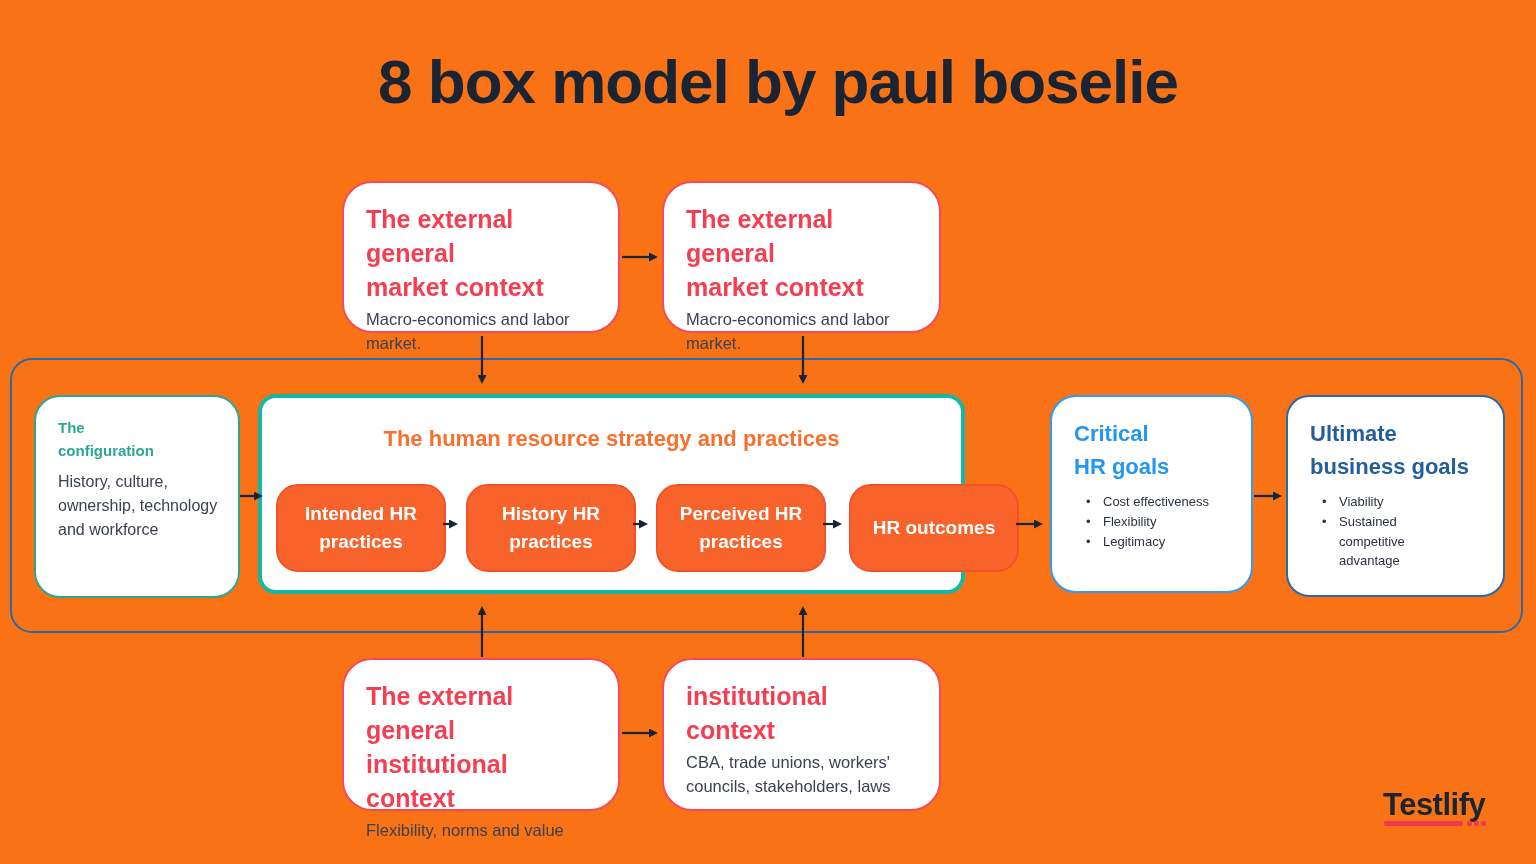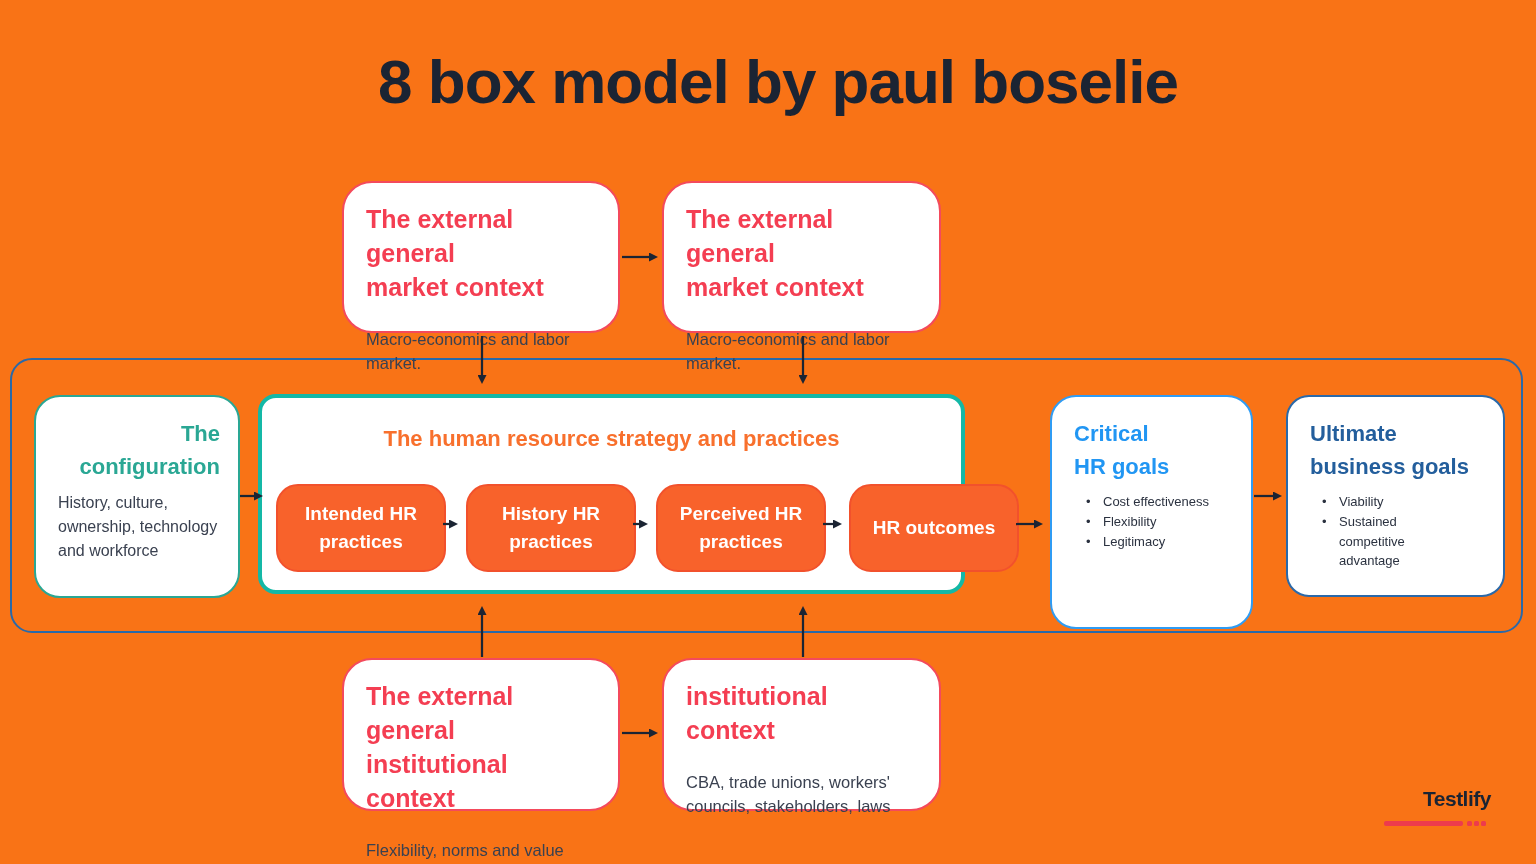--- a/index.html
+++ b/index.html
@@ -10,58 +10,58 @@
   .page-title{
     position:absolute;left:0;right:0;top:46px;margin:0;
     text-align:center;font-size:62px;font-weight:800;letter-spacing:-1px;
     color:#1b2433;
   }
   
   .card{position:absolute;background:#ffffff;box-sizing:border-box;}
   
   .red-card{border:2px solid #f44a5c;border-radius:30px;padding:19px 22px 0 22px;}
   .red-title{font-size:25px;font-weight:700;line-height:1.36;color:#f43e52;}
-  .card-body{margin-top:24px;font-size:16.5px;line-height:1.45;color:#3a4150;}
+  .card-body{margin-top:4px;font-size:16.5px;line-height:1.45;color:#3a4150;}
   .pos-tl{left:342px;top:181px;width:278px;height:152px;}
   .pos-tr{left:662px;top:181px;width:279px;height:152px;}
   .pos-bl{left:342px;top:658px;width:278px;height:153px;}
   .pos-br{left:662px;top:658px;width:279px;height:153px;}
   
   .outer-container{
     position:absolute;left:10px;top:358px;width:1513px;height:275px;
     border:2px solid #2a69a9;border-radius:22px;box-sizing:border-box;background:transparent;
   }
   
   .config-card{left:34px;top:395px;width:206px;height:203px;border:2px solid #2aa794;border-radius:26px;padding:20px 18px 0 22px;}
-  .config-title{font-size:22px;font-weight:700;line-height:1.5;color:#2aa794;text-align:right;}
+  .config-title{font-size:15px;font-weight:700;line-height:1.5;color:#2aa794;}
   .config-body{margin-top:8px;font-size:16px;line-height:1.5;color:#3a4150;}
   
   .hr-container{left:258px;top:394px;width:707px;height:200px;border:4px solid #14b8a6;border-radius:18px;padding:0;}
   .hr-title{margin-top:28px;text-align:center;font-size:22px;font-weight:700;color:#f8702d;}
   .hr-step{
     position:absolute;top:86px;width:170px;height:88px;
     background:#f8622b;border:2px solid #f2512c;border-radius:22px;
     display:flex;align-items:center;justify-content:center;text-align:center;
     color:#ffffff;font-size:19px;font-weight:700;line-height:1.5;
     padding:0 18px;box-sizing:border-box;
   }
   .step-1{left:14px;}  .step-2{left:204px;}  .step-3{left:394px;}  .step-4{left:587px;}
   
-  .critical-card{left:1050px;top:395px;width:203px;height:234px;border:2px solid #2f9cf4;border-radius:26px;padding:20px 14px 0 22px;}
+  .critical-card{left:1050px;top:395px;width:203px;height:198px;border:2px solid #2f9cf4;border-radius:26px;padding:20px 14px 0 22px;}
   .critical-title{font-size:22px;font-weight:700;line-height:1.5;color:#2196f3;}
   .ultimate-card{left:1286px;top:395px;width:219px;height:202px;border:2px solid #2a69a9;border-radius:23px;padding:20px 14px 0 22px;}
   .ultimate-title{font-size:22px;font-weight:700;line-height:1.5;color:#235e9c;}
   .bullets{margin-top:9px;margin-left:12px;width:140px;}
   .bullet{position:relative;padding-left:17px;font-size:13px;line-height:1.52;color:#2b3240;}
   .bullet::before{content:"\2022";position:absolute;left:0;top:0;color:#2b3240;}
   
   .arrows{position:absolute;left:0;top:0;width:1536px;height:864px;pointer-events:none;}
   
   .logo{position:absolute;left:1383px;top:787px;}
-  .logo-text{font-size:21px;font-weight:800;letter-spacing:-0.5px;color:#1b2433;margin-left:40px;}
+  .logo-text{font-size:31px;font-weight:800;letter-spacing:-0.5px;color:#1b2433;}
   .logo-underline{position:absolute;left:1px;top:34px;width:79px;height:4.5px;background:#ed3b4d;border-radius:2px;}
   .logo-dot{position:absolute;top:34px;width:4.5px;height:4.5px;background:#ed3b4d;border-radius:1.5px;}
   .logo-dot-1{left:84px;} .logo-dot-2{left:91px;} .logo-dot-3{left:98px;}
 </style>
 </head>
 <body>
 
 <div class="stage">
 
   <h1 class="page-title">8 box model by paul boselie</h1>

